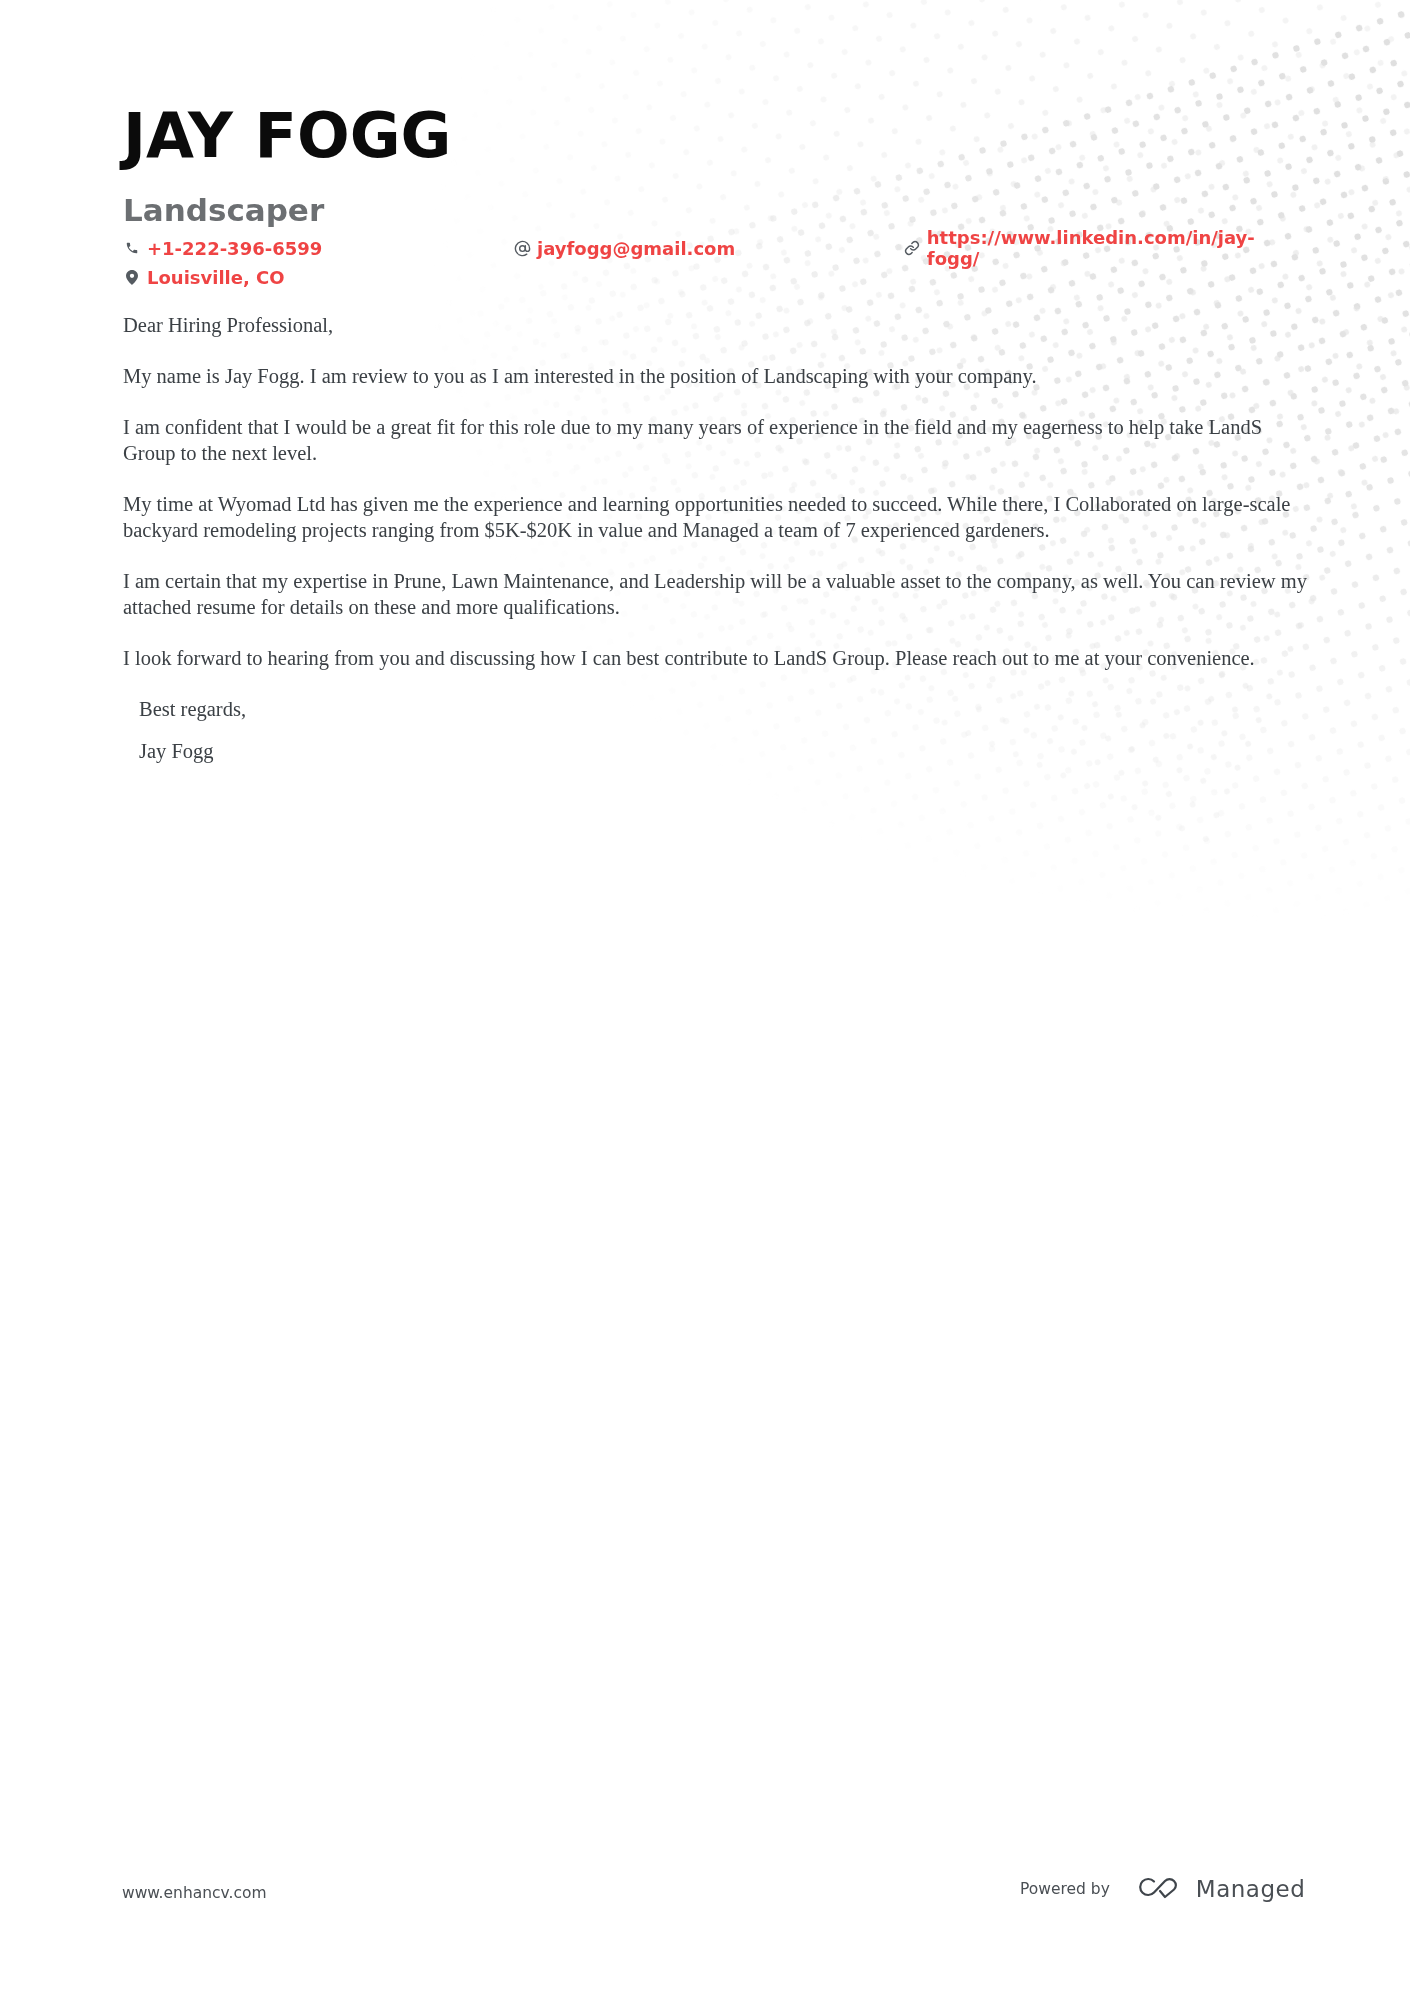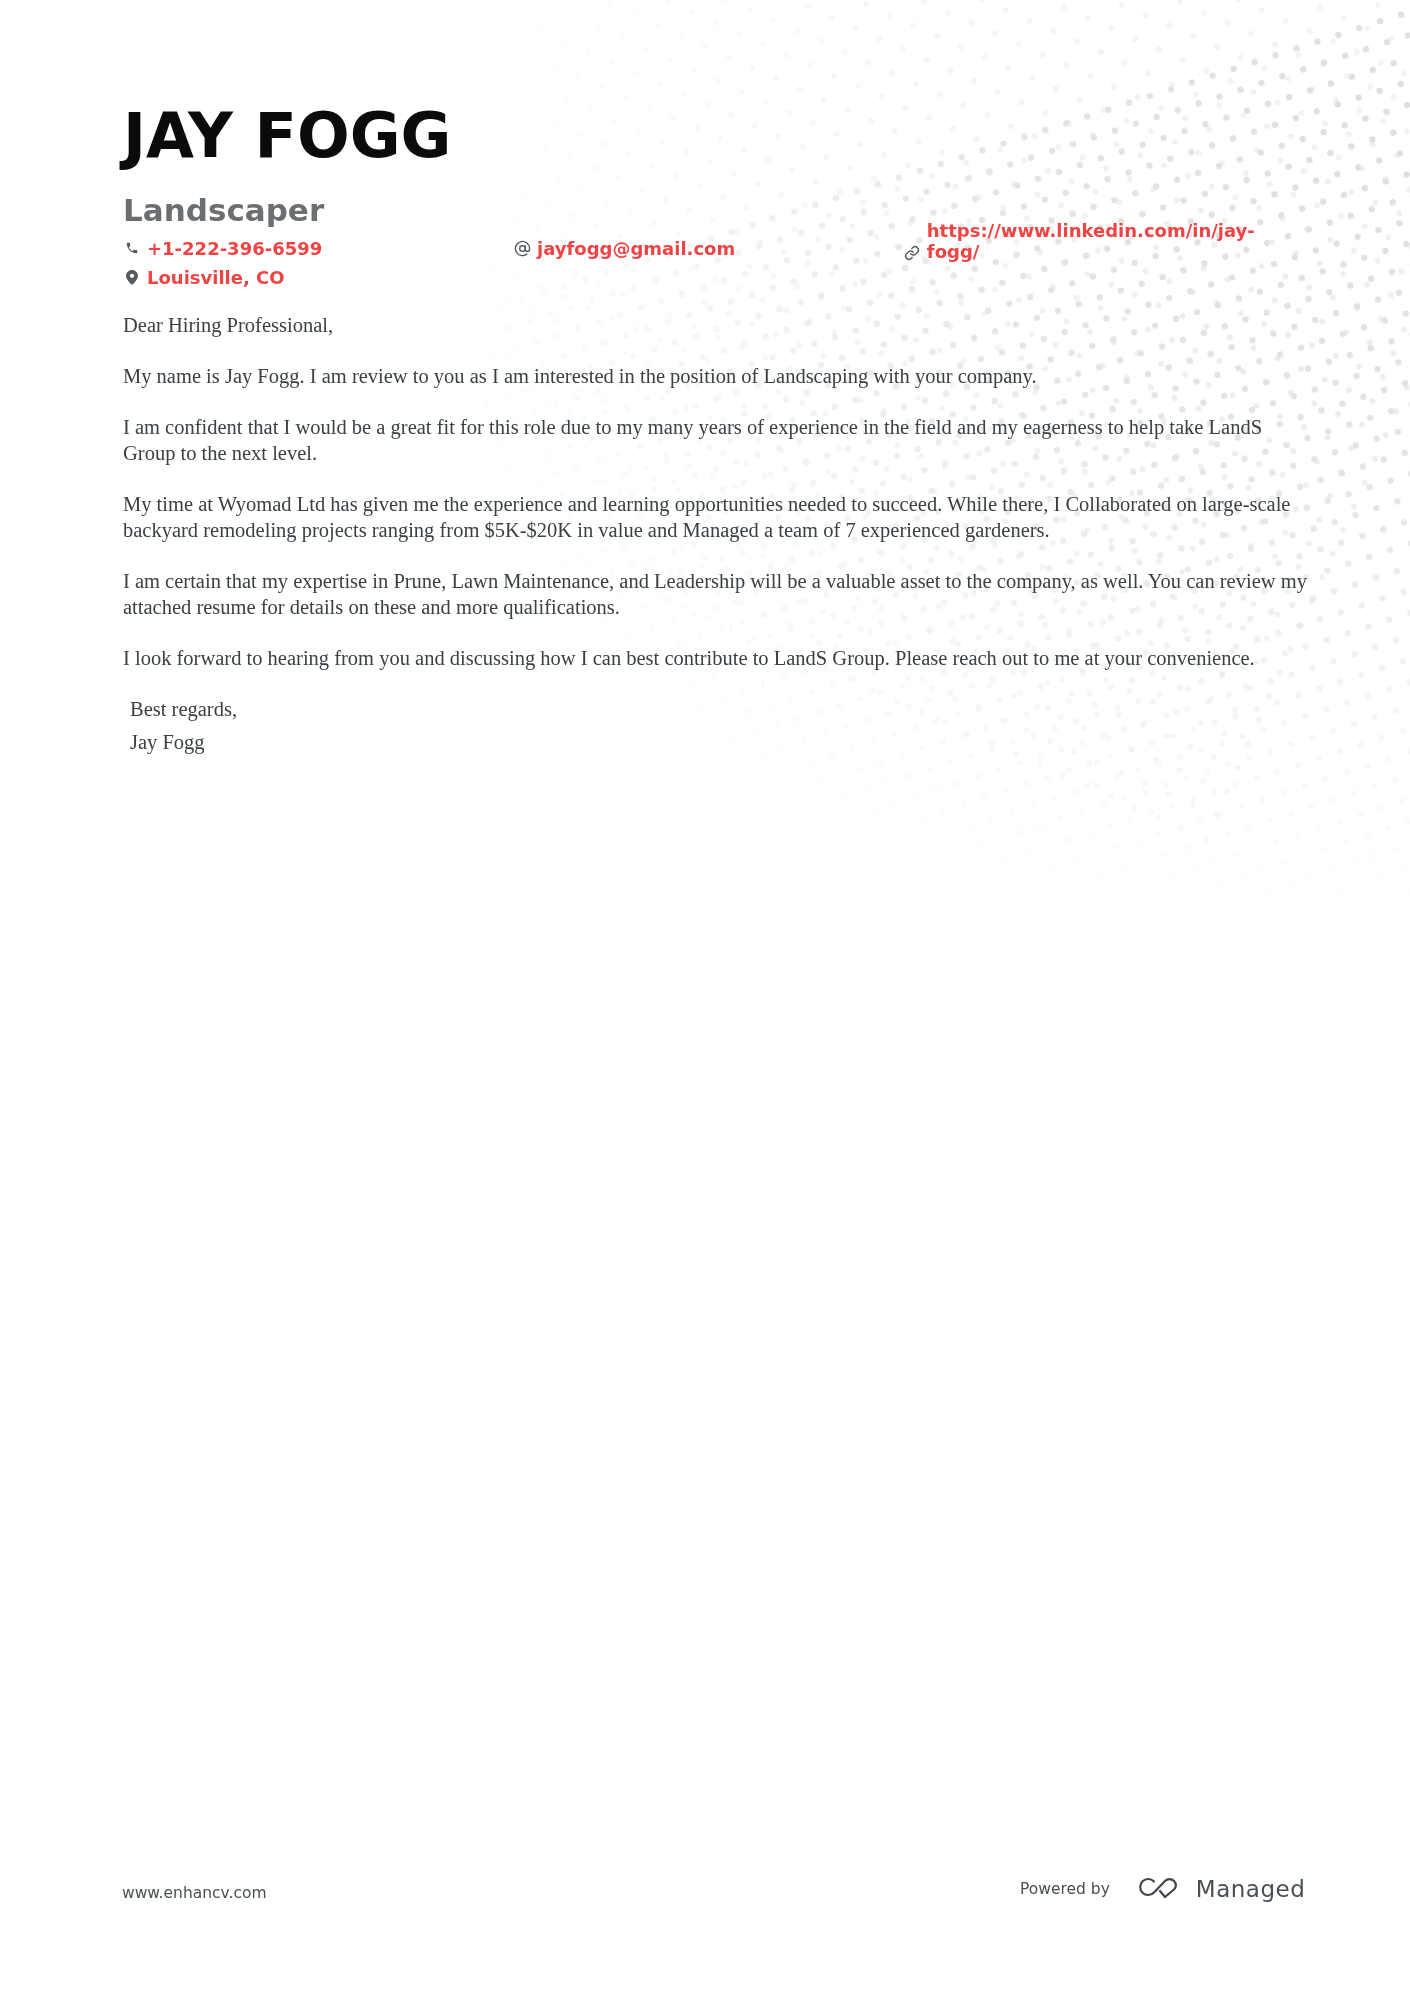--- a/index.html
+++ b/index.html
@@ -28,26 +28,26 @@
 
   .header { position: absolute; left: 115px; top: 100px; width: 1180px; }
   .name { font-family: "DejaVu Sans", sans-serif; font-weight: bold; font-size: 62px; color: #0b0b0b; letter-spacing: 0px; line-height: 72px; margin: 0; }
   .title { font-family: "DejaVu Sans", sans-serif; font-weight: bold; font-size: 31px; color: #6c6f72; line-height: 40px; margin-top: 18px; }
 
   .contacts { position: relative; margin-top: 4px; height: 60px; }
   .contact { position: absolute; display: flex; align-items: center; font-family: "DejaVu Sans", sans-serif; font-weight: bold; font-size: 18px; color: #ef4444; height: 28px; }
   .contact .icon { width: 18px; height: 18px; margin-right: 6px; display: inline-flex; align-items: center; justify-content: center; color: #555b61; }
   .contact-phone { left: 0; top: 0; }
   .contact-email { left: 390px; top: 0; }
-  .contact-link { left: 780px; top: 0; align-items: flex-end; }
+  .contact-link { left: 780px; top: 0; }
   .contact-location { left: 0; top: 29px; }
 
   .letter { position: absolute; left: 115px; top: 312px; width: 1195px; font-family: Liberation Serif, serif; font-size: 20.5px; line-height: 26px; color: #3b4045; }
   .letter p { margin: 0 0 25px 0; }
-  .signoff { margin: 7px; }
+  .signoff { margin: 16px; }
 
   .footer-left { position: absolute; left: 114px; top: 1884px; font-family: "DejaVu Sans", sans-serif; font-size: 15.5px; color: #4a4f54; }
   .footer-right { position: absolute; left: 1012px; top: 1874px; display: flex; align-items: center; }
   .powered { font-family: "DejaVu Sans", sans-serif; font-size: 15.5px; color: #4a4f54; margin-right: 28px; }
   .brand { display: flex; align-items: center; }
   .brand-name { font-family: "DejaVu Sans", sans-serif; font-size: 23px; color: #4a4f54; margin-left: 12px; letter-spacing: 0.5px; }
 </style>
 </head>
 <body>
 

